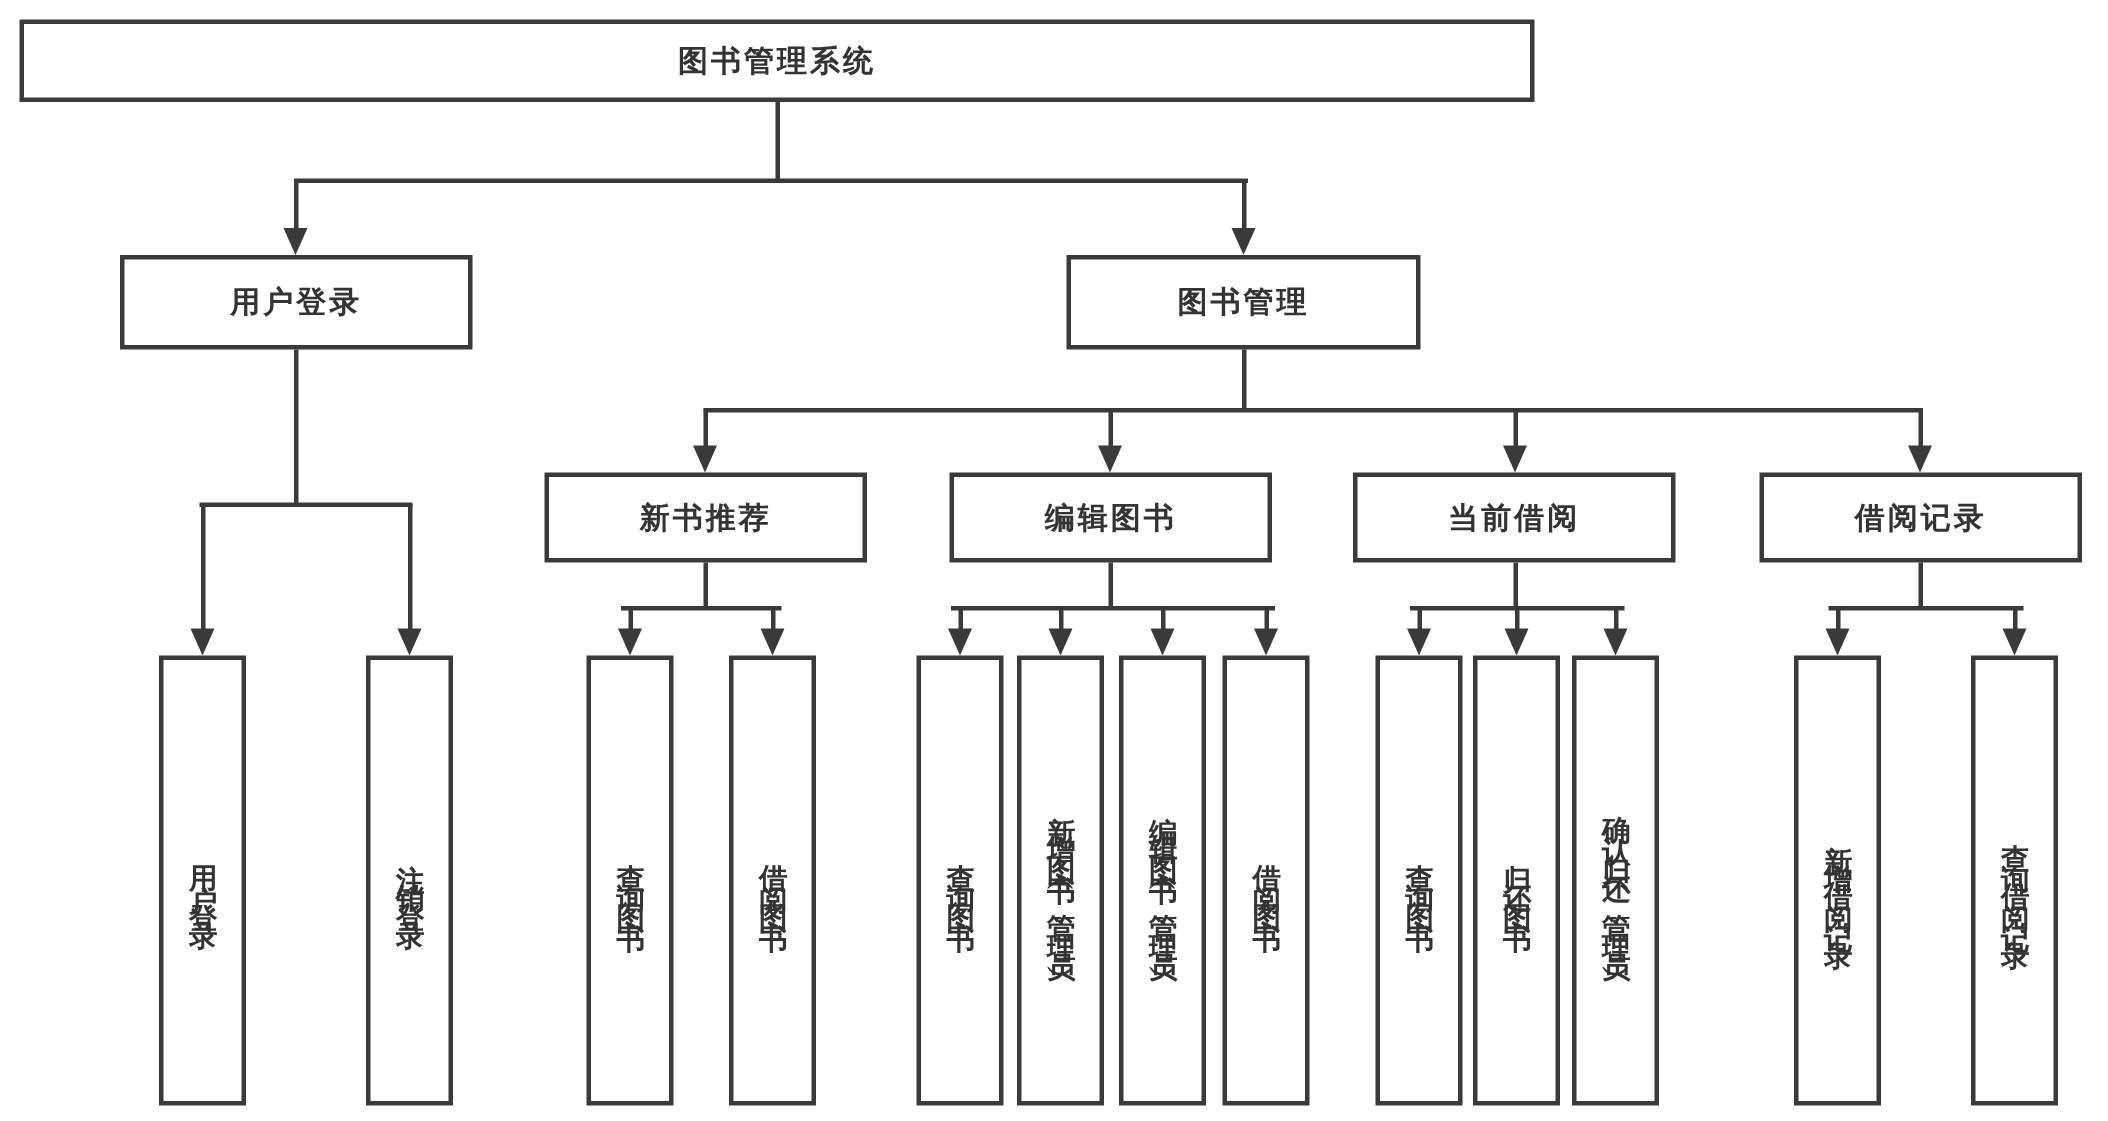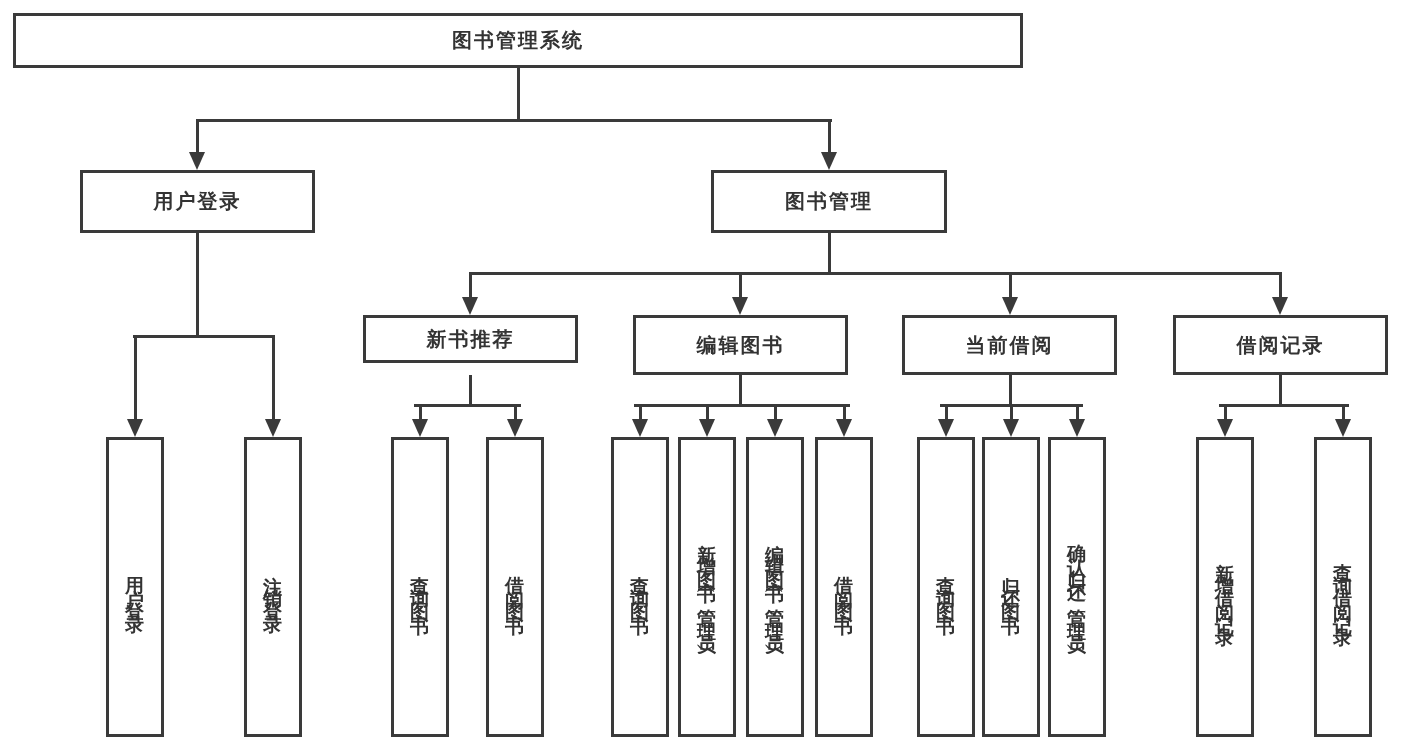--- a/index.html
+++ b/index.html
@@ -86,21 +86,21 @@
   <div class="hl" style="left:468.5px;top:271.5px;width:813px;"></div>
   <div class="vl" style="left:468.5px;top:273px;height:26px;"></div>
   <div class="vl" style="left:738.5px;top:273px;height:26px;"></div>
   <div class="vl" style="left:1008.5px;top:273px;height:26px;"></div>
   <div class="vl" style="left:1278.5px;top:273px;height:26px;"></div>
   <div class="ar" style="left:462px;top:297px;"></div>
   <div class="ar" style="left:732px;top:297px;"></div>
   <div class="ar" style="left:1002px;top:297px;"></div>
   <div class="ar" style="left:1272px;top:297px;"></div>
 
-  <div class="box" style="left:363px;top:315px;width:215px;height:48px;">
+  <div class="box" style="left:363px;top:315px;width:215px;height:60px;">
     <span class="lbl">新书推荐</span>
   </div>
   <div class="box" style="left:633px;top:315px;width:215px;height:60px;">
     <span class="lbl">编辑图书</span>
   </div>
   <div class="box" style="left:902px;top:315px;width:215px;height:60px;">
     <span class="lbl">当前借阅</span>
   </div>
   <div class="box" style="left:1173px;top:315px;width:215px;height:60px;">
     <span class="lbl">借阅记录</span>

